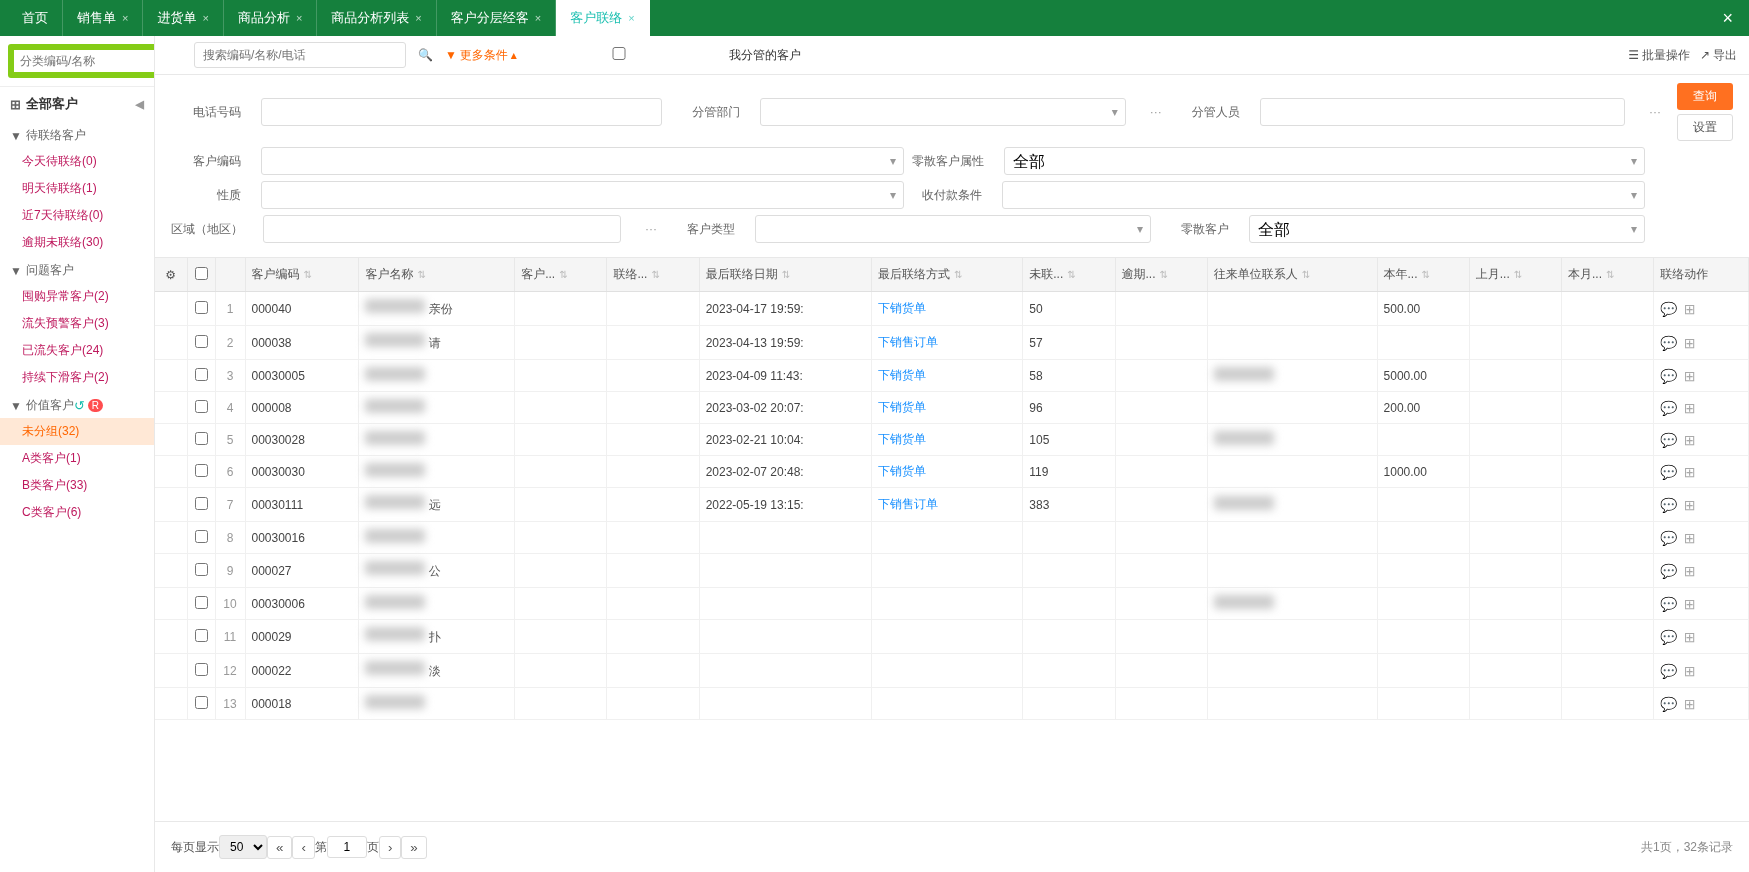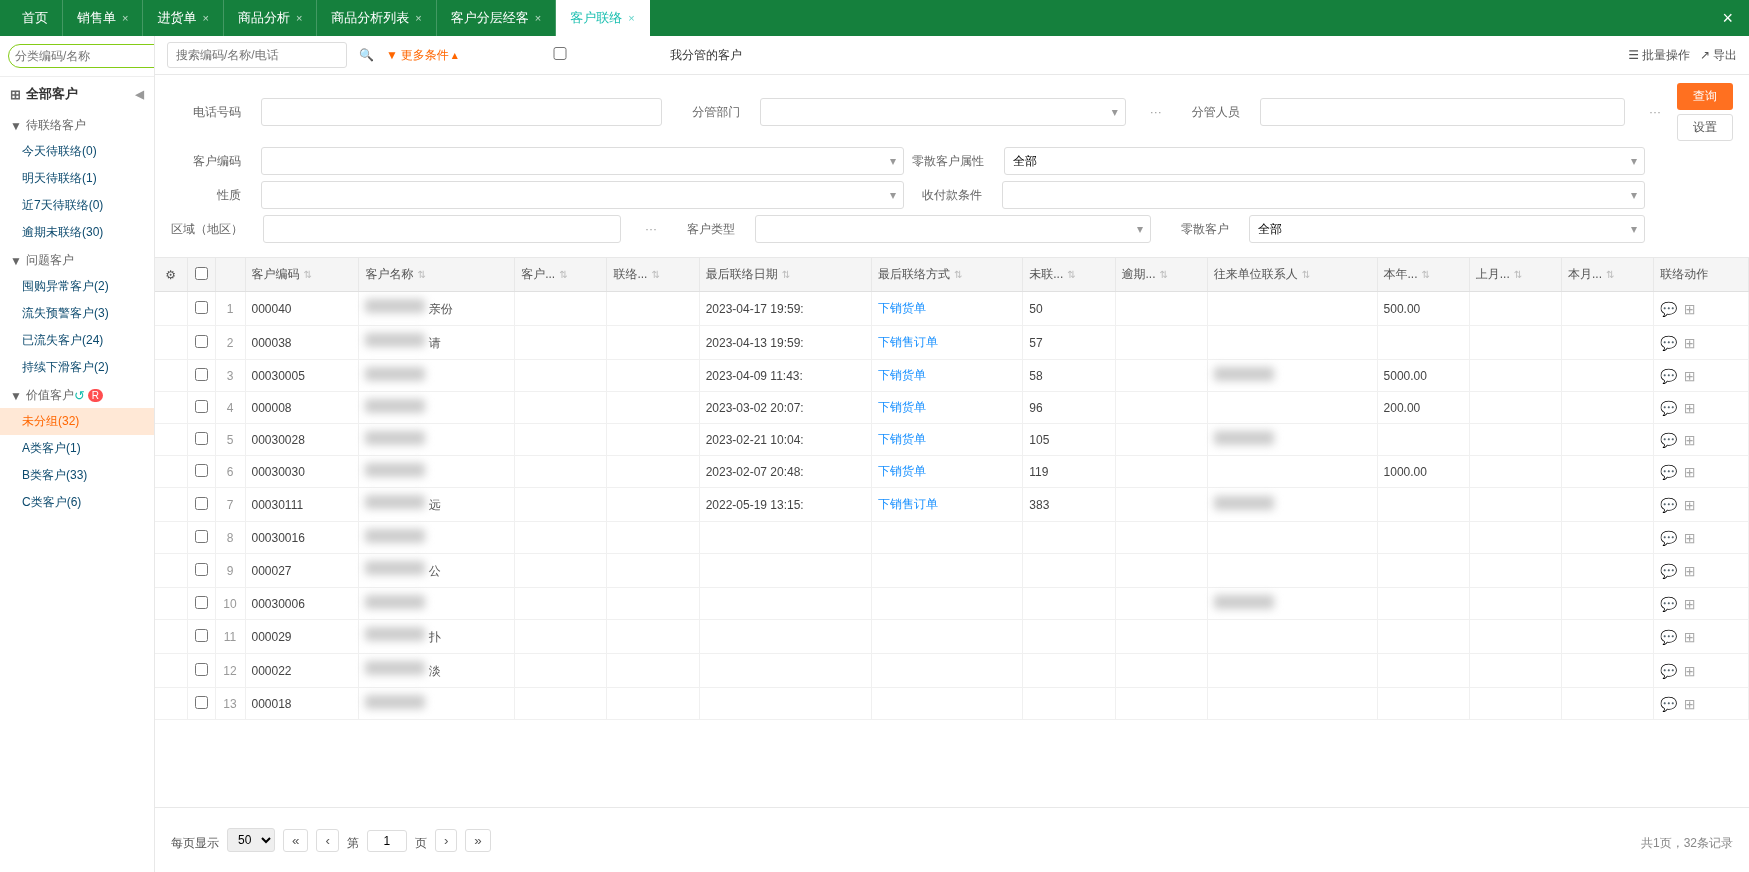--- a/index.html
+++ b/index.html
@@ -63,22 +63,22 @@
       overflow-y: auto;
     }
     .sidebar-search {
       display: flex;
       align-items: center;
       padding: 8px;
       border-bottom: 1px solid #eee;
     }
     .sidebar-search input {
       flex: 1;
-      border: 1px solid #84cc16;
-      border-radius: 12px;
+      border: 6px solid #84cc16;
+      border-radius: 3px;
       padding: 4px 6px;
       font-size: 12px;
       outline: none;
     }
     .sidebar-section-header {
       display: flex;
       align-items: center;
       padding: 8px 10px;
       font-weight: bold;
       font-size: 13px;
@@ -101,21 +101,21 @@
       color: #666;
       font-size: 12px;
       cursor: pointer;
     }
     .sidebar-group-title .arrow {
       margin-right: 4px;
     }
     .sidebar-item {
       padding: 5px 10px 5px 22px;
       cursor: pointer;
-      color: #0c4a6e;
+      color: #be185d;
       font-size: 12px;
     }
     .sidebar-item.active {
       background: #ffe8d6;
       color: #ff6600;
     }
 
     
     .content-area {
       flex: 1;
@@ -224,21 +224,21 @@
       position: relative;
       display: flex;
       align-items: center;
     }
     .filter-select-wrap select {
       width: 100%;
       appearance: none;
       border: 1px solid #ddd;
       border-radius: 3px;
       padding: 4px 24px 4px 8px;
-      font-size: 12px;
+      font-size: 16px;
       height: 28px;
       outline: none;
       cursor: pointer;
       background: #fff;
     }
     .filter-select-wrap::after {
       content: '▾';
       position: absolute;
       right: 8px;
       color: #999;
@@ -330,25 +330,24 @@
     }
     .action-icon {
       color: #aaa;
       cursor: pointer;
       font-size: 14px;
     }
 
     
     .pagination {
       display: flex;
-      align-items: flex-end;
-      padding: 20px 16px;
+      align-items: center;
+      padding: 13px 16px;
       background: #fff;
       border-top: 1px solid #e8e8e8;
-      gap: 8px;
       font-size: 12px;
       color: #555;
     }
     .pagination .page-size-select {
       border: 1px solid #ddd;
       border-radius: 3px;
       padding: 3px 6px;
       font-size: 12px;
     }
     .pagination .page-btn {
@@ -493,21 +492,21 @@
       <span>B类客户(33)</span>
     </div>
     <div class="sidebar-item">
       <span>C类客户(6)</span>
     </div>
   </div>
 
   <div class="content-area">
 
     <div class="filter-bar">
-      <input type="text" style="width: 180px;" placeholder="搜索编码/名称/电话">
+      <input type="text" style="width: 212px; margin-left: 27px;" placeholder="搜索编码/名称/电话">
       <span class="search-btn">🔍</span>
       <span class="filter-more">
         <span style="color:#ff6600;">▼</span>
         <span>更多条件</span>
         <span>▴</span>
       </span>
       <label class="filter-checkbox">
         <input type="checkbox" style="">
         <span>我分管的客户</span>
       </label>

